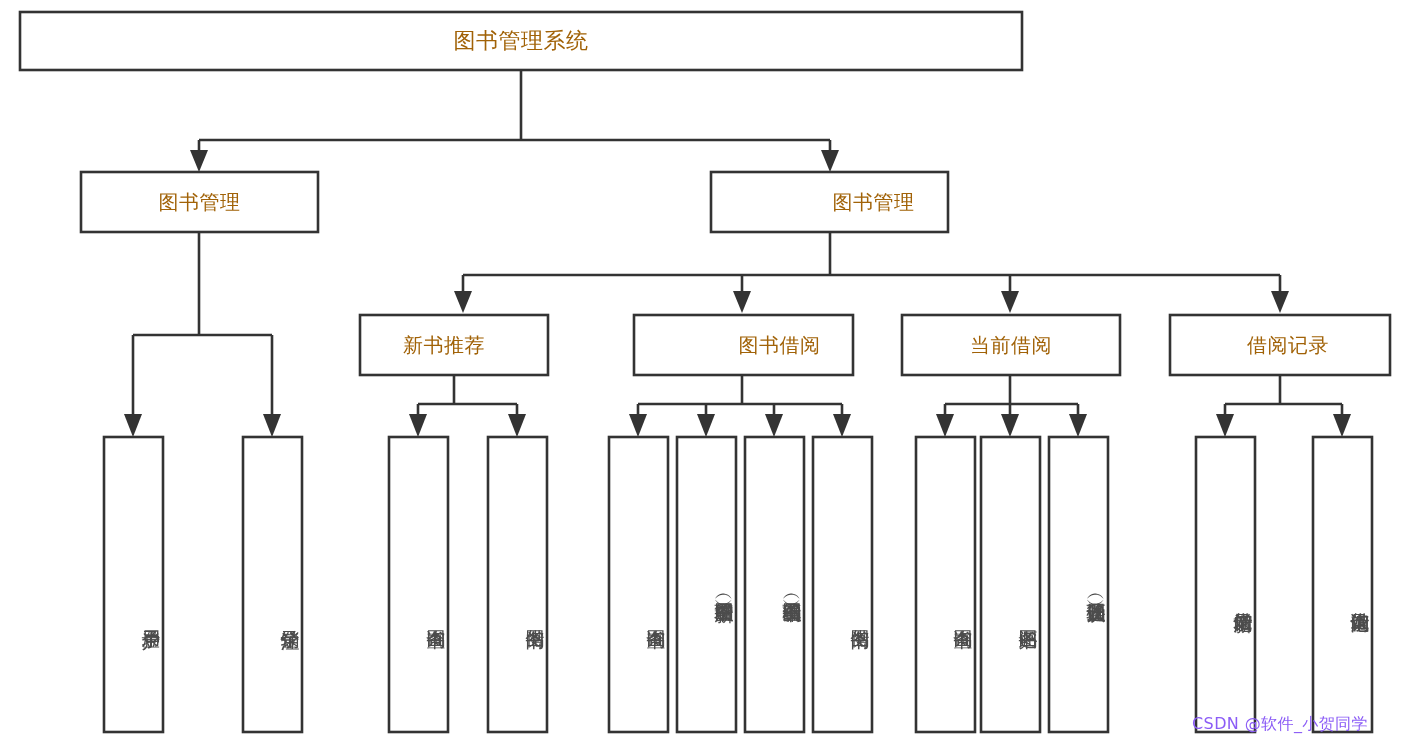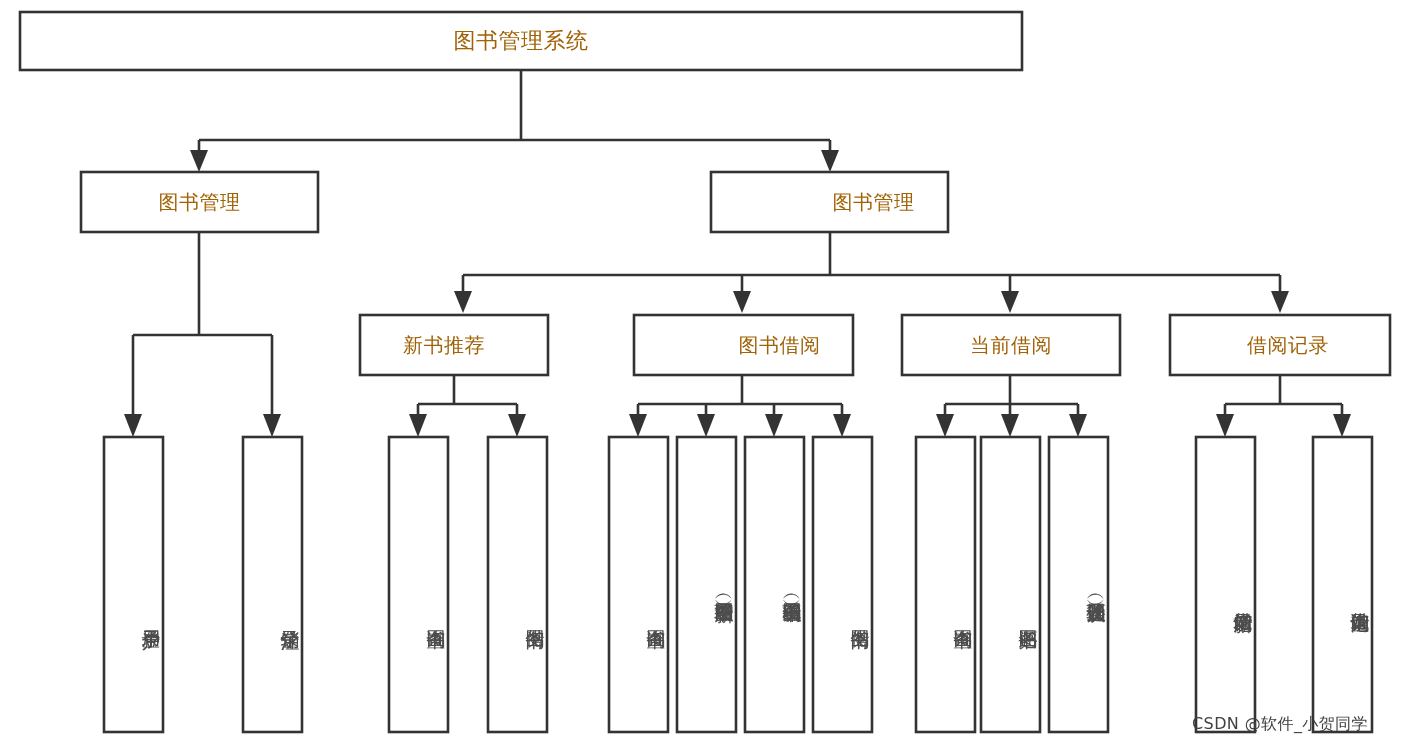--- a/index.html
+++ b/index.html
@@ -61,21 +61,21 @@
     color: #4c4c4c;
     font-size: 19px;
     line-height: 1.18;
     writing-mode: vertical-rl;
     text-orientation: upright;
     white-space: nowrap;
     pointer-events: none;
   }
   .watermark {
     position: absolute;
-    color: #404040;
+    color: #8b5cf6;
     font-size: 16px;
     letter-spacing: 0.4px;
     white-space: nowrap;
     pointer-events: none;
   }
 </style>
 </head>
 <body>
 
 <div id="diagram-root">

